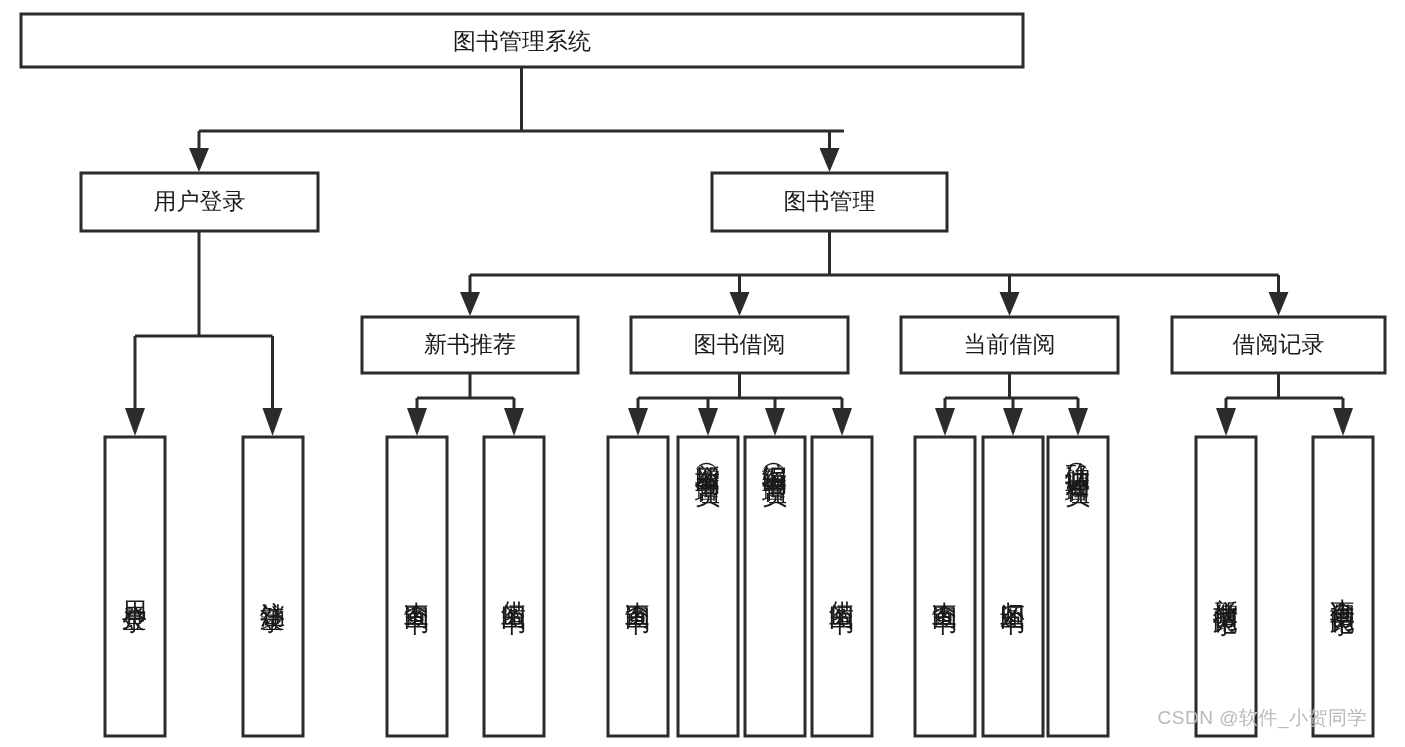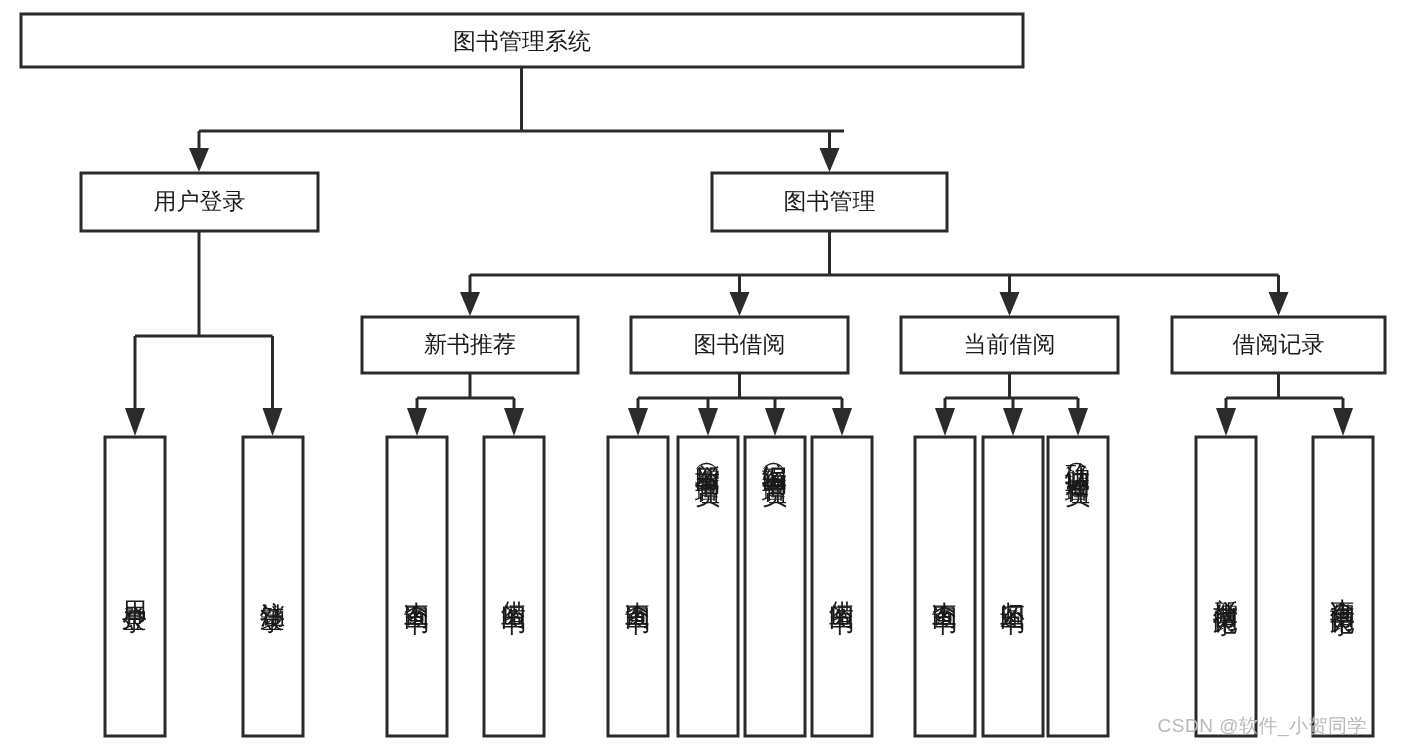--- a/index.html
+++ b/index.html
@@ -62,21 +62,21 @@
     font-size: 25px;
     line-height: 1.12;
     letter-spacing: 3px;
     color: #1a1a1a;
     white-space: nowrap;
     text-align: center;
   }
   #watermark {
     position: absolute;
     right: 14px;
-    bottom: 8px;
+    bottom: 16px;
     font-family: "Liberation Sans", "DejaVu Sans", sans-serif;
     font-size: 19px;
     color: #b9b9b9;
     letter-spacing: 0.5px;
     white-space: nowrap;
   }
 </style>
 </head>
 <body>
 

